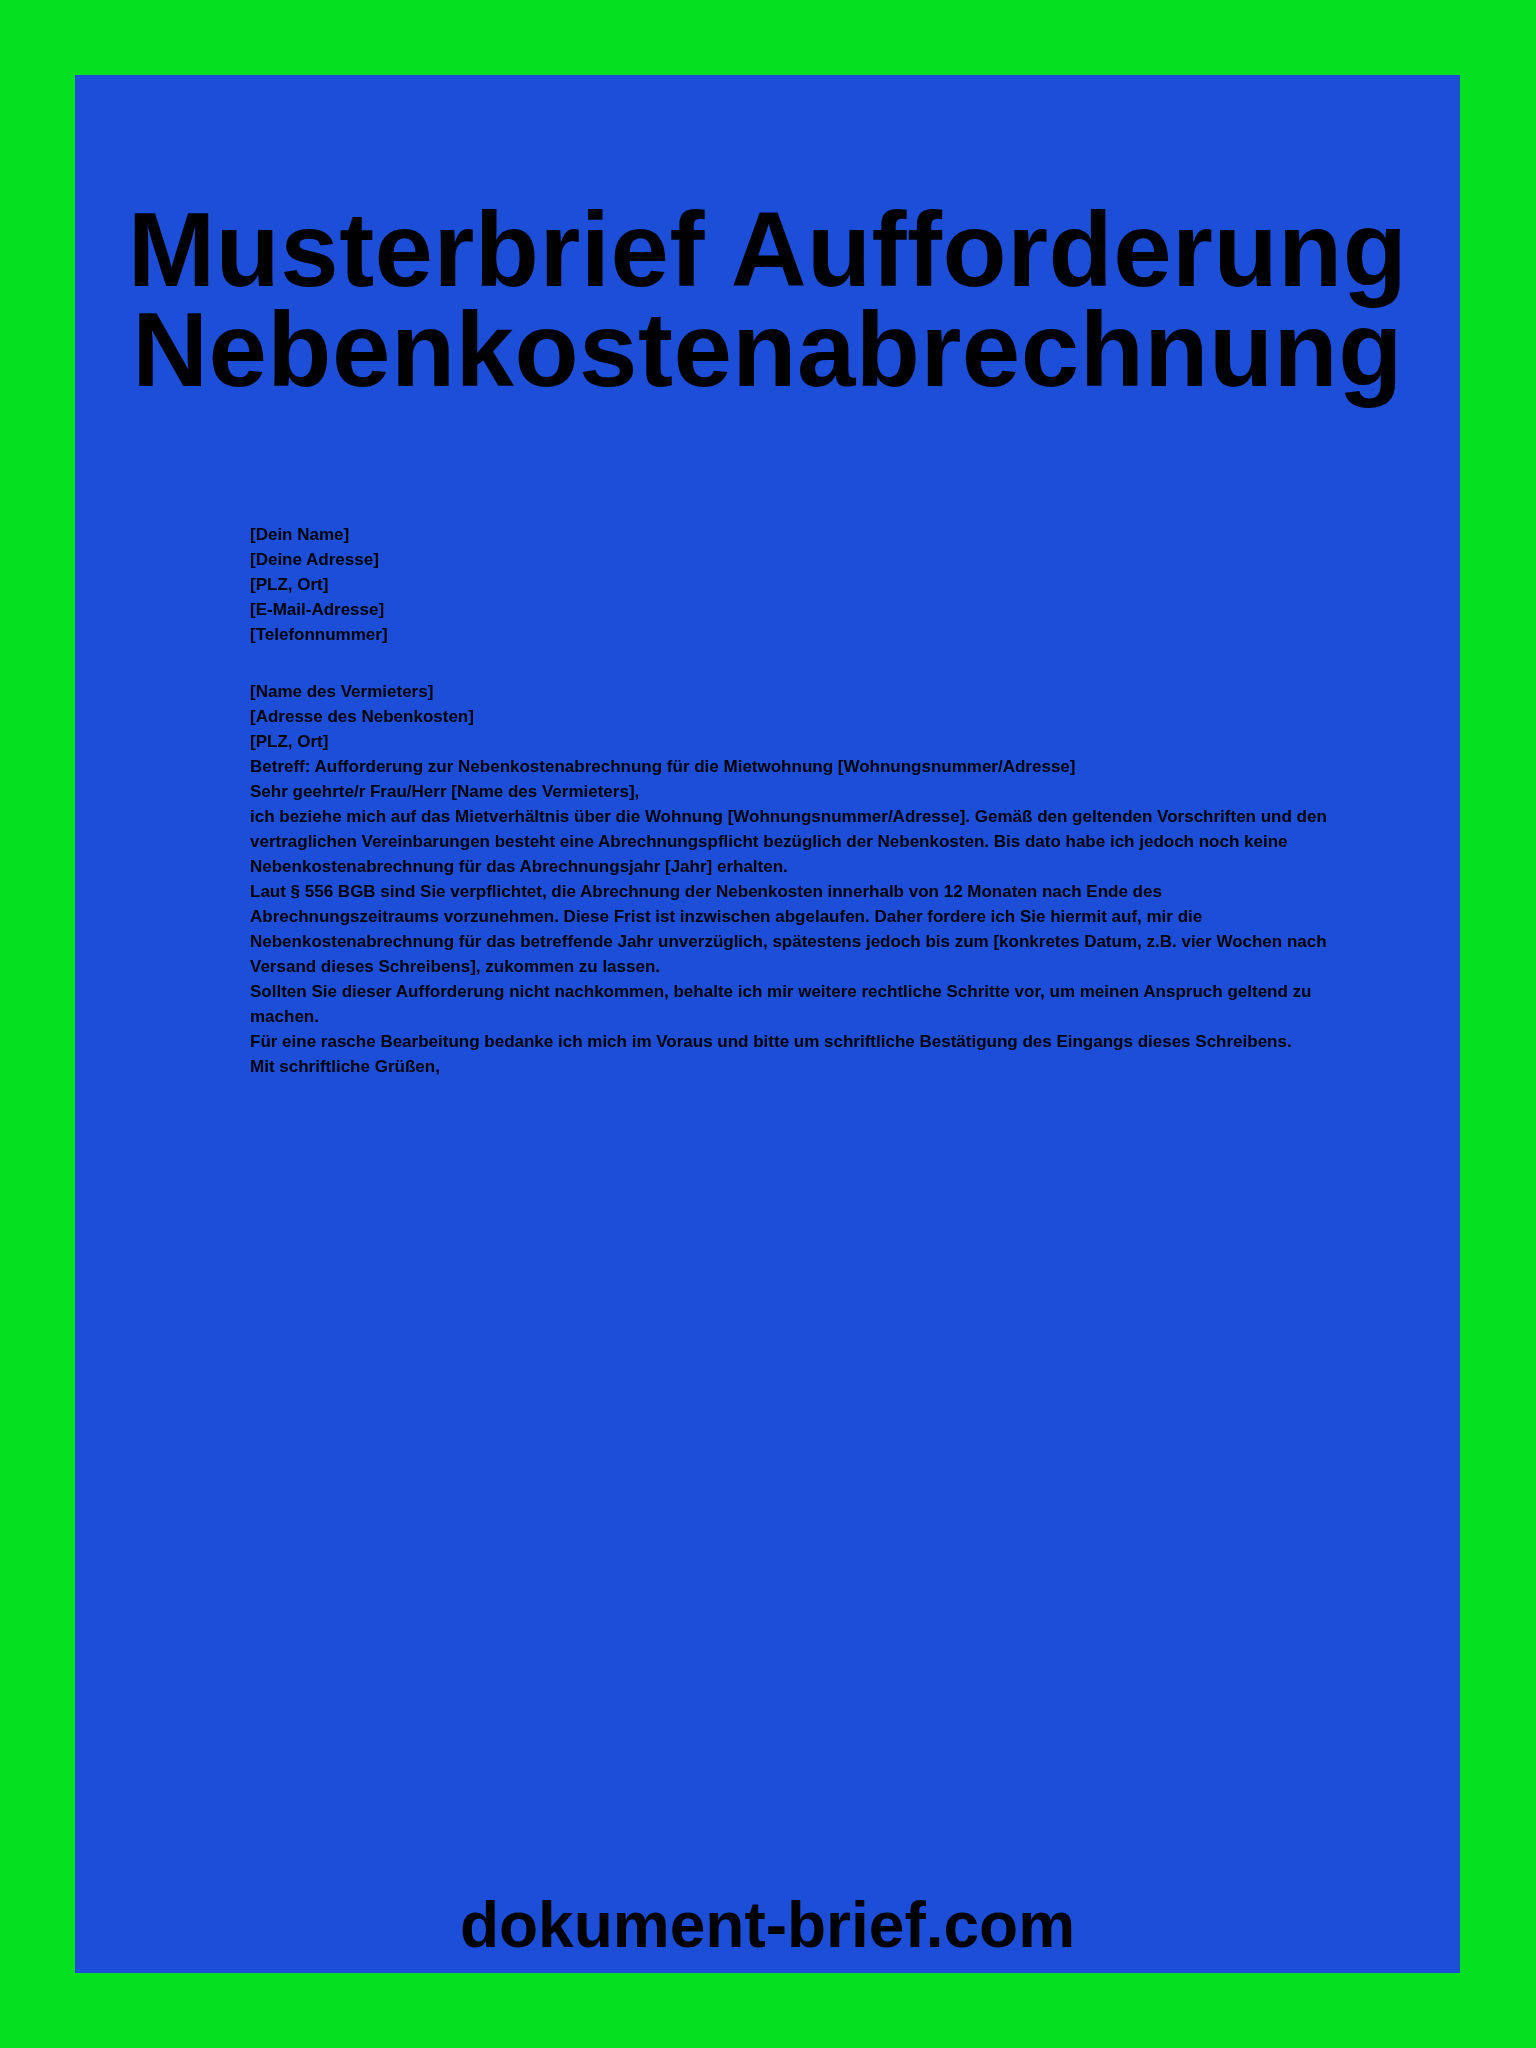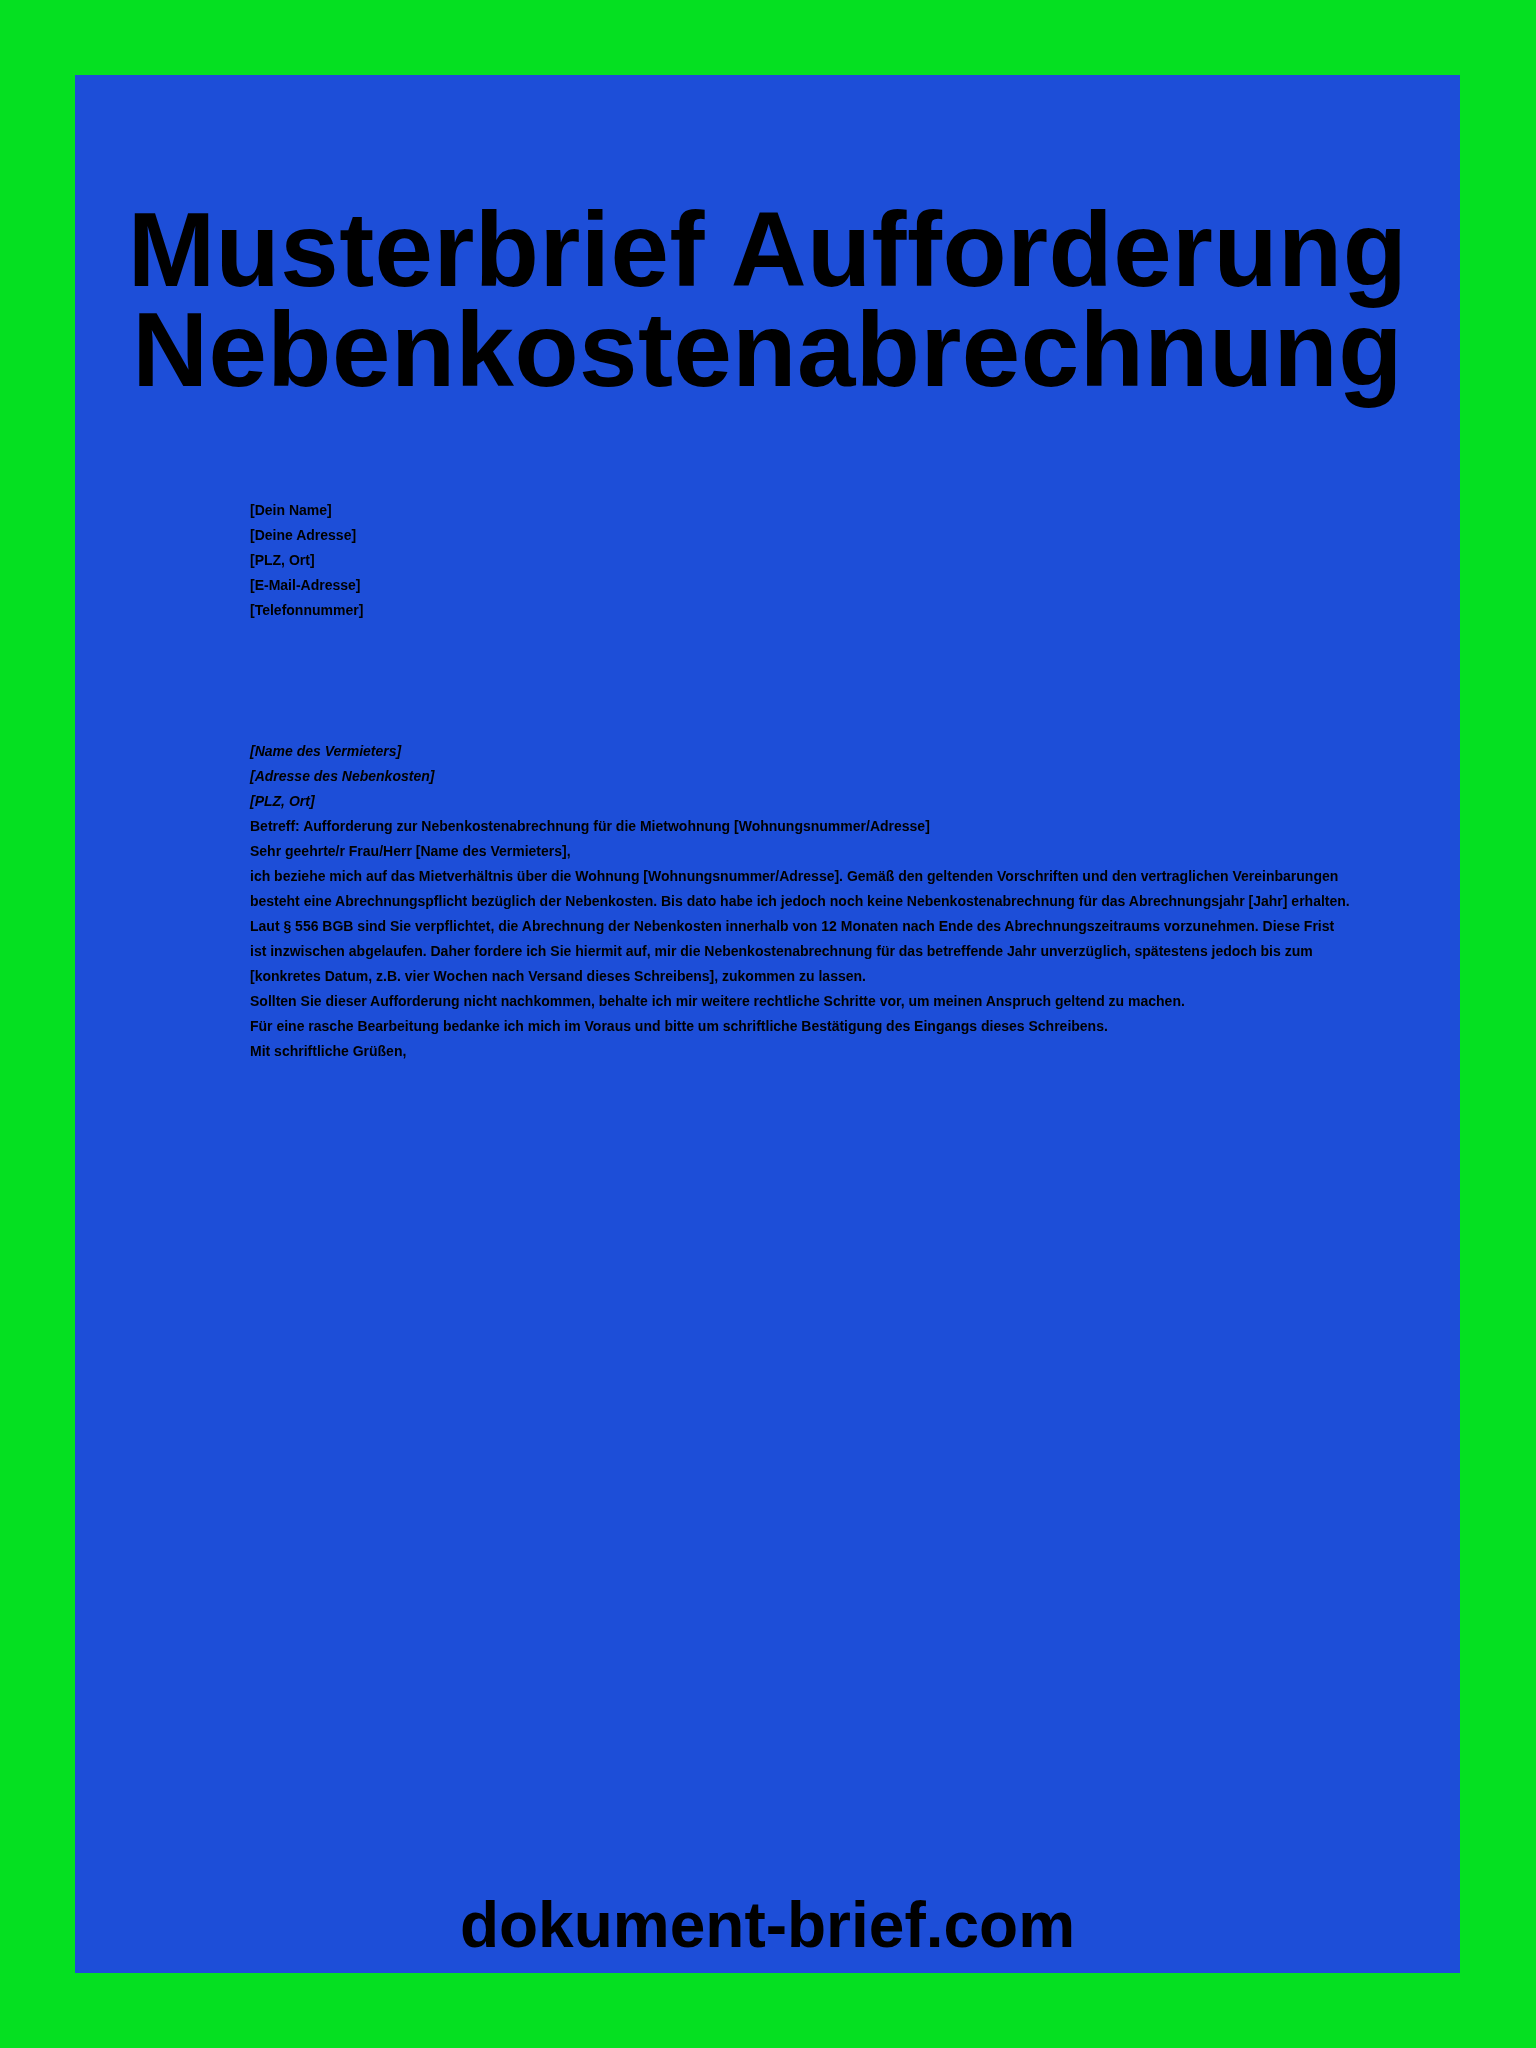--- a/index.html
+++ b/index.html
@@ -33,31 +33,31 @@
       font-weight: bold;
       font-size: 105px;
       line-height: 100px;
       letter-spacing: 0.5px;
       margin: 0;
     }
     .title span { display: block; }
     .letter {
       position: absolute;
       left: 175px;
-      top: 423px;
+      top: 447px;
       width: 1100px;
       font-family: "Liberation Sans", sans-serif;
       font-weight: bold;
-      font-size: 14px;
+      font-size: 17px;
       line-height: 25px;
     }
     .block { margin: 0; }
     .block span { display: block; }
     .gap-75 { margin-top: 75px; }
-    .gap-76 { margin-top: 116px; font-style: italic; }
+    .gap-76 { margin-top: 32px; }
     .para { margin: 0; }
     .footer {
       position: absolute;
       left: 0;
       top: 1822px;
       width: 100%;
       text-align: center;
       font-family: "Liberation Sans", sans-serif;
       font-weight: bold;
       font-size: 64px;

